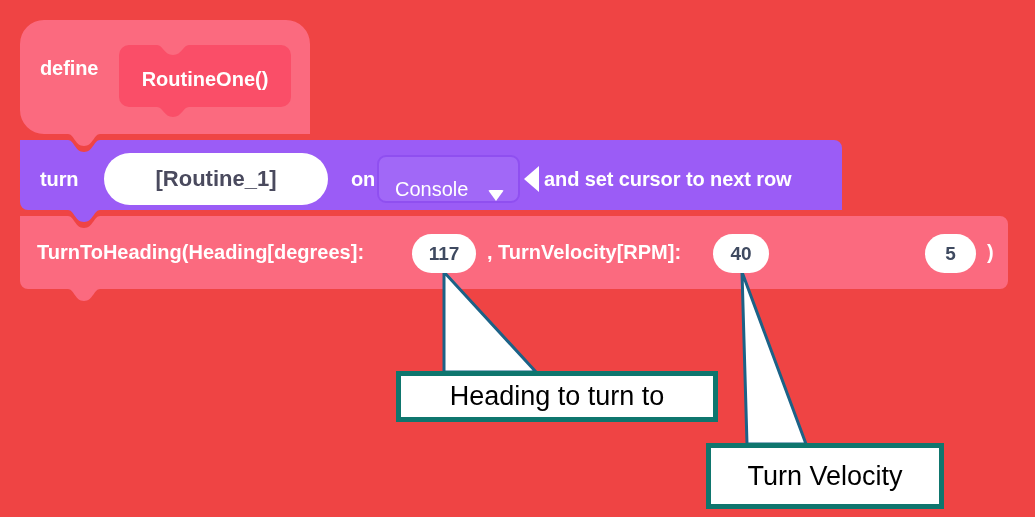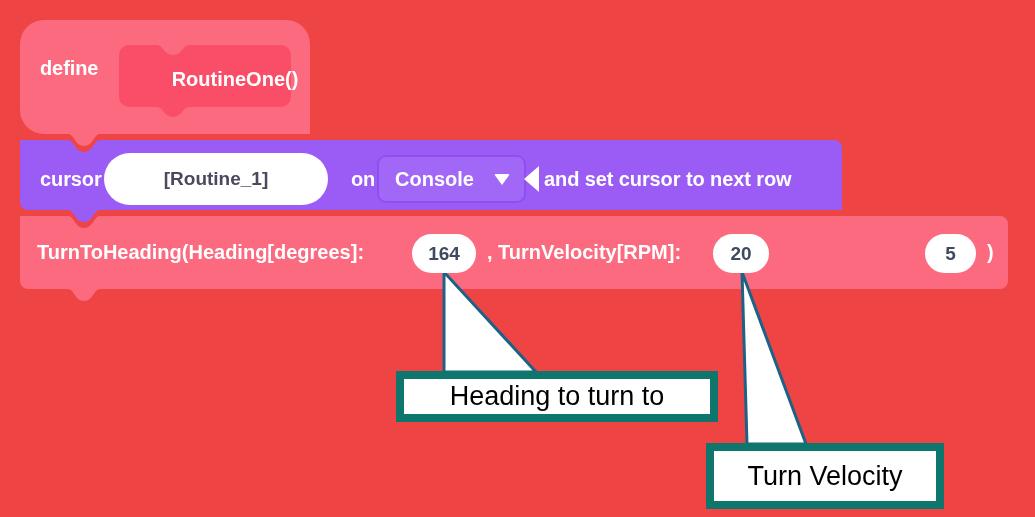--- a/index.html
+++ b/index.html
@@ -54,57 +54,56 @@
   .routine-capsule svg { display:block; width:172px; height:72px; }
   .routine-name {
     position: absolute;
     left: 119px; top: 68px;
     width: 172px;
     text-align: center;
     color: #ffffff;
     font-size: 20px;
     font-weight: bold;
     white-space: nowrap;
-    padding-left: 30px;
   }
 
   
   .print-word {
     left: 40px; top: 168px;
     font-size: 20px;
   }
   .text-oval {
     position: absolute;
     left: 104px; top: 153px;
     width: 224px; height: 52px;
     background: #ffffff;
     border-radius: 26px;
     box-sizing: border-box;
     display: flex; align-items: center; justify-content: center;
     color: #4a4a5e;
-    font-size: 19px;
+    font-size: 22px;
     font-weight: bold;
   }
   .on-word {
     left: 351px; top: 168px;
     font-size: 20px;
   }
   .dropdown {
     position: absolute;
     left: 377px; top: 155px;
     height: 48px;
     padding: 0 14px 0 16px;
     box-sizing: border-box;
     background: #a168f7;
     border: 2px solid #8f4ff0;
     border-radius: 9px;
-    display: flex; align-items: center; gap: 20px;
-    color: #ffffff;
-    font-size: 20px;
-    font-weight: bold;
+    display: flex; align-items: flex-end; gap: 20px;
+    color: #ffffff;
+    font-size: 20px;
+    font-weight: normal;
   }
   .caret-down {
     width: 0; height: 0;
     border-left: 8px solid transparent;
     border-right: 8px solid transparent;
     border-top: 11px solid #ffffff;
     border-radius: 2px;
   }
   .left-arrow-glyph {
     position: absolute;
@@ -139,21 +138,21 @@
     color: #3f4a60;
     font-size: 19px;
     font-weight: bold;
   }
 
   
   .callout {
     position: absolute;
     box-sizing: border-box;
     background: #ffffff;
-    border: 8px solid #0f766e;
+    border: 5px solid #0f766e;
     display: flex; align-items: center; justify-content: center;
     color: #000000;
     font-size: 27px;
     font-weight: normal;
     white-space: nowrap;
   }
   #callout-heading { left: 396px; top: 371px; width: 322px; height: 51px; }
   #callout-velocity { left: 706px; top: 443px; width: 238px; height: 66px; }
 
   #callouts-svg {
@@ -234,40 +233,40 @@
              A10,10 0 0 1 162,62
              L70,62
              C64,62 63,72 54,72
              C45,72 44,62 38,62
              L10,62
              A10,10 0 0 1 0,52 Z"></path>
       </svg>
     </div>
     <div class="routine-name">RoutineOne()</div>
 
-    <div class="blk-label print-word">cursor</div>
+    <div class="blk-label print-word">turn</div>
 
     <div class="text-oval">[Routine_1]</div>
 
     <div class="blk-label on-word">on</div>
 
     <div class="dropdown">
       <span>Console</span>
       <span class="caret-down"></span>
     </div>
 
     <div class="left-arrow-glyph"></div>
 
     <div class="blk-label tail-word">and set cursor to next row</div>
 
     <div class="call-seg" style="left:37px">TurnToHeading(Heading[degrees]:</div>
-    <div class="num-oval" style="left:412px;width:64px">164</div>
+    <div class="num-oval" style="left:412px;width:64px">117</div>
 
     <div class="call-seg" style="left:487px">, TurnVelocity[RPM]:</div>
-    <div class="num-oval" style="left:713px;width:56px">20</div>
+    <div class="num-oval" style="left:713px;width:56px">40</div>
 
     <div class="num-oval" style="left:925px;width:51px">5</div>
 
     <div class="call-seg" style="left:987px">)</div>
 
     <div class="callout" id="callout-heading">Heading to turn to</div>
     <div class="callout" id="callout-velocity">Turn Velocity</div>
 
   </div>
 </div>

